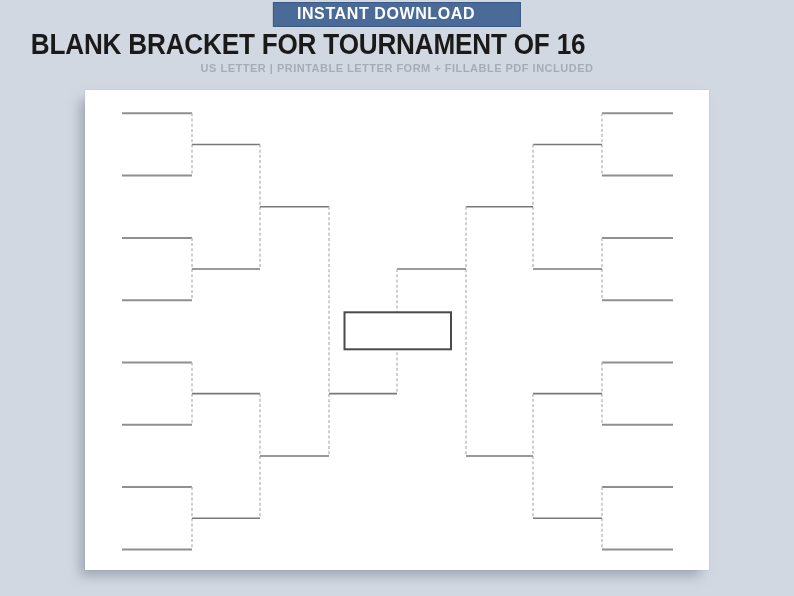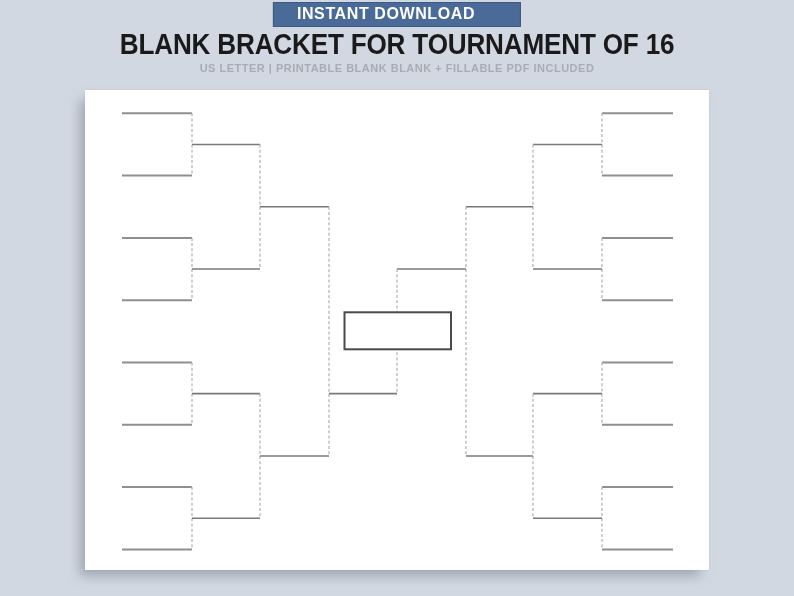--- a/index.html
+++ b/index.html
@@ -12,21 +12,20 @@
   .badge{
     position:absolute;top:2px;left:50%;transform:translateX(-50%);
     background:var(--badge-bg,#4a6b97);
     border:1px solid var(--badge-border,#3d5a84);
     color:var(--badge-text,#ffffff);
     font-weight:bold;font-size:16px;letter-spacing:.6px;
     padding:2px 45px 3px 23px;white-space:nowrap;
   }
   .title{
     position:absolute;top:29px;left:0;right:0;margin:0;
-    text-align:center;
     color:var(--title-text,#1a1a1a);
     font-size:29px;font-weight:bold;line-height:30px;white-space:nowrap;
   }
   .title-inner{display:inline-block;transform:scaleX(.9);transform-origin:center;letter-spacing:-0.2px;}
   .subtitle{
     position:absolute;top:62px;left:0;right:0;
     text-align:center;
     color:var(--subtitle-text,#a7acb4);
     font-size:11px;letter-spacing:.5px;font-weight:bold;white-space:nowrap;
   }
@@ -47,21 +46,21 @@
 <div class="stage">
 
   <div class="badge">
     <span>INSTANT DOWNLOAD</span>
   </div>
 
   <h1 class="title">
     <span class="title-inner">BLANK BRACKET FOR TOURNAMENT OF 16</span>
   </h1>
 
-  <div class="subtitle">US LETTER  | PRINTABLE BLANK BLANK + FILLABLE PDF INCLUDED</div>
+  <div class="subtitle">US LETTER  | PRINTABLE LETTER FORM + FILLABLE PDF INCLUDED</div>
 
   <div class="sheet">
     <svg class="bracket" viewBox="0 0 624 480" xmlns="http://www.w3.org/2000/svg">
         <line x1="37" y1="23.3" x2="107" y2="23.3" class="team"></line>
         <line x1="37" y1="85.6" x2="107" y2="85.6" class="team"></line>
         <line x1="37" y1="147.9" x2="107" y2="147.9" class="team"></line>
         <line x1="37" y1="210.2" x2="107" y2="210.2" class="team"></line>
         <line x1="37" y1="272.5" x2="107" y2="272.5" class="team"></line>
         <line x1="37" y1="334.8" x2="107" y2="334.8" class="team"></line>
         <line x1="37" y1="397.09999999999997" x2="107" y2="397.09999999999997" class="team"></line>

